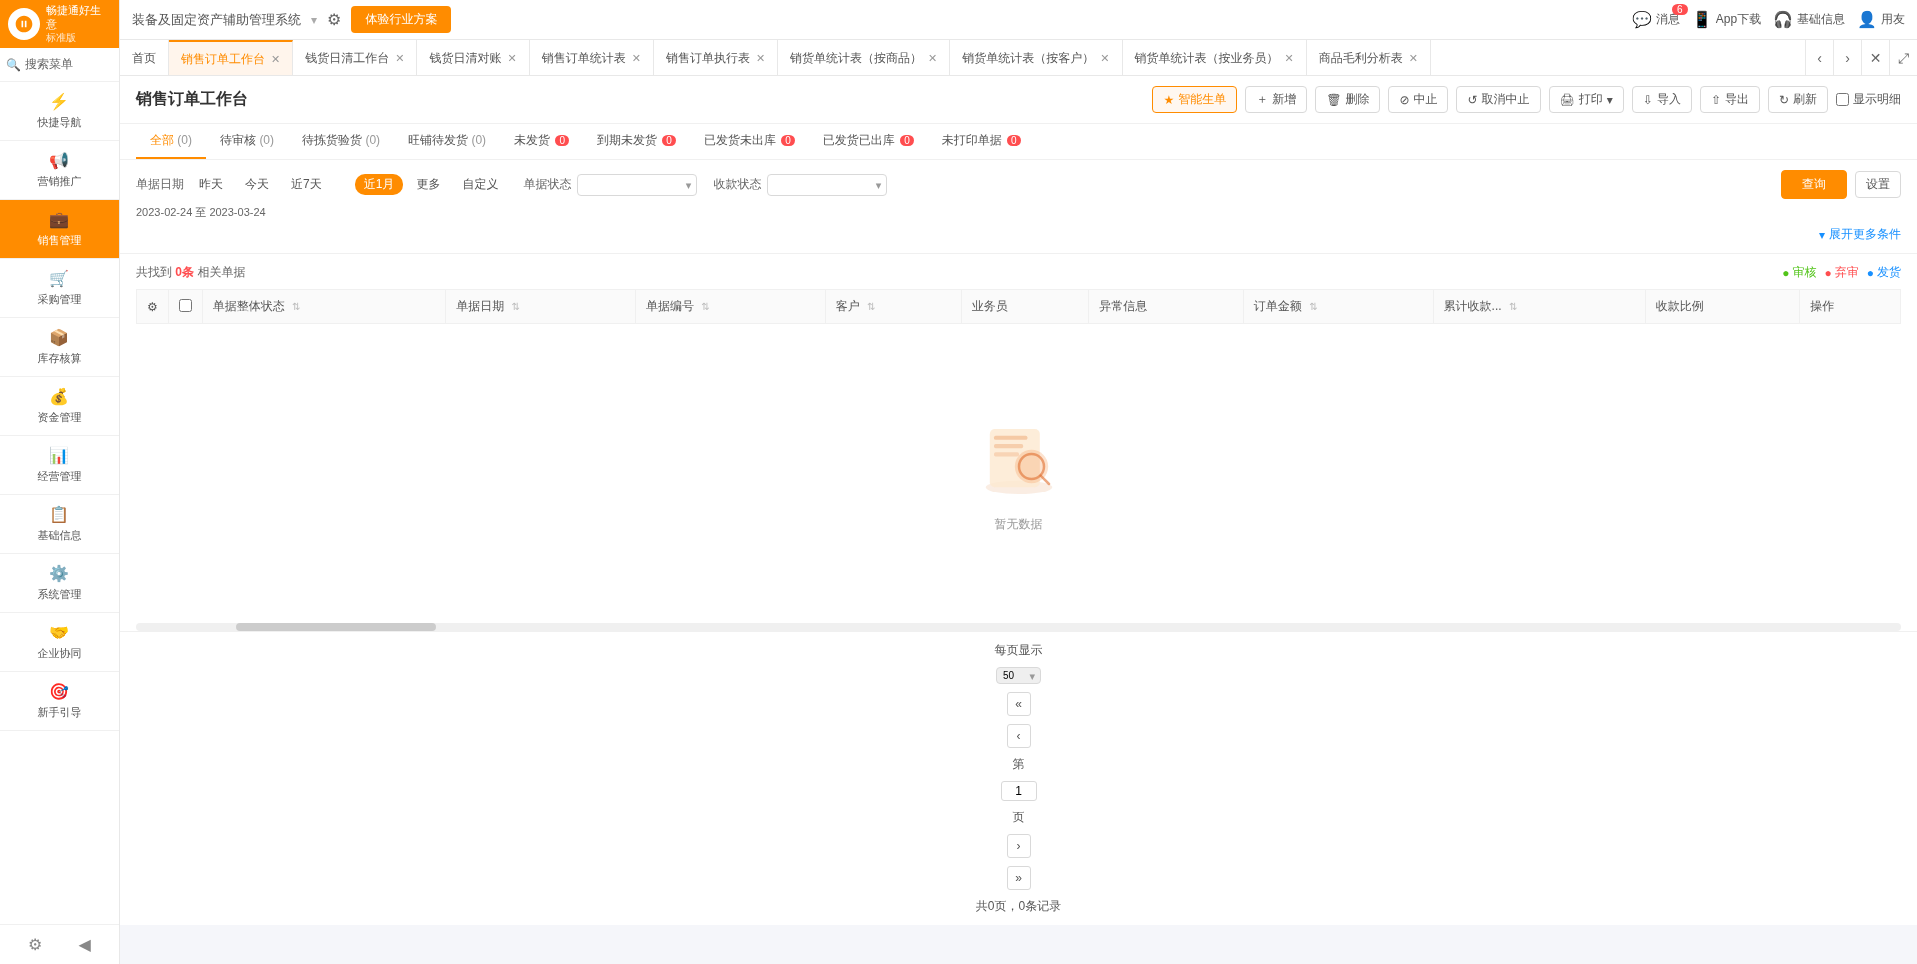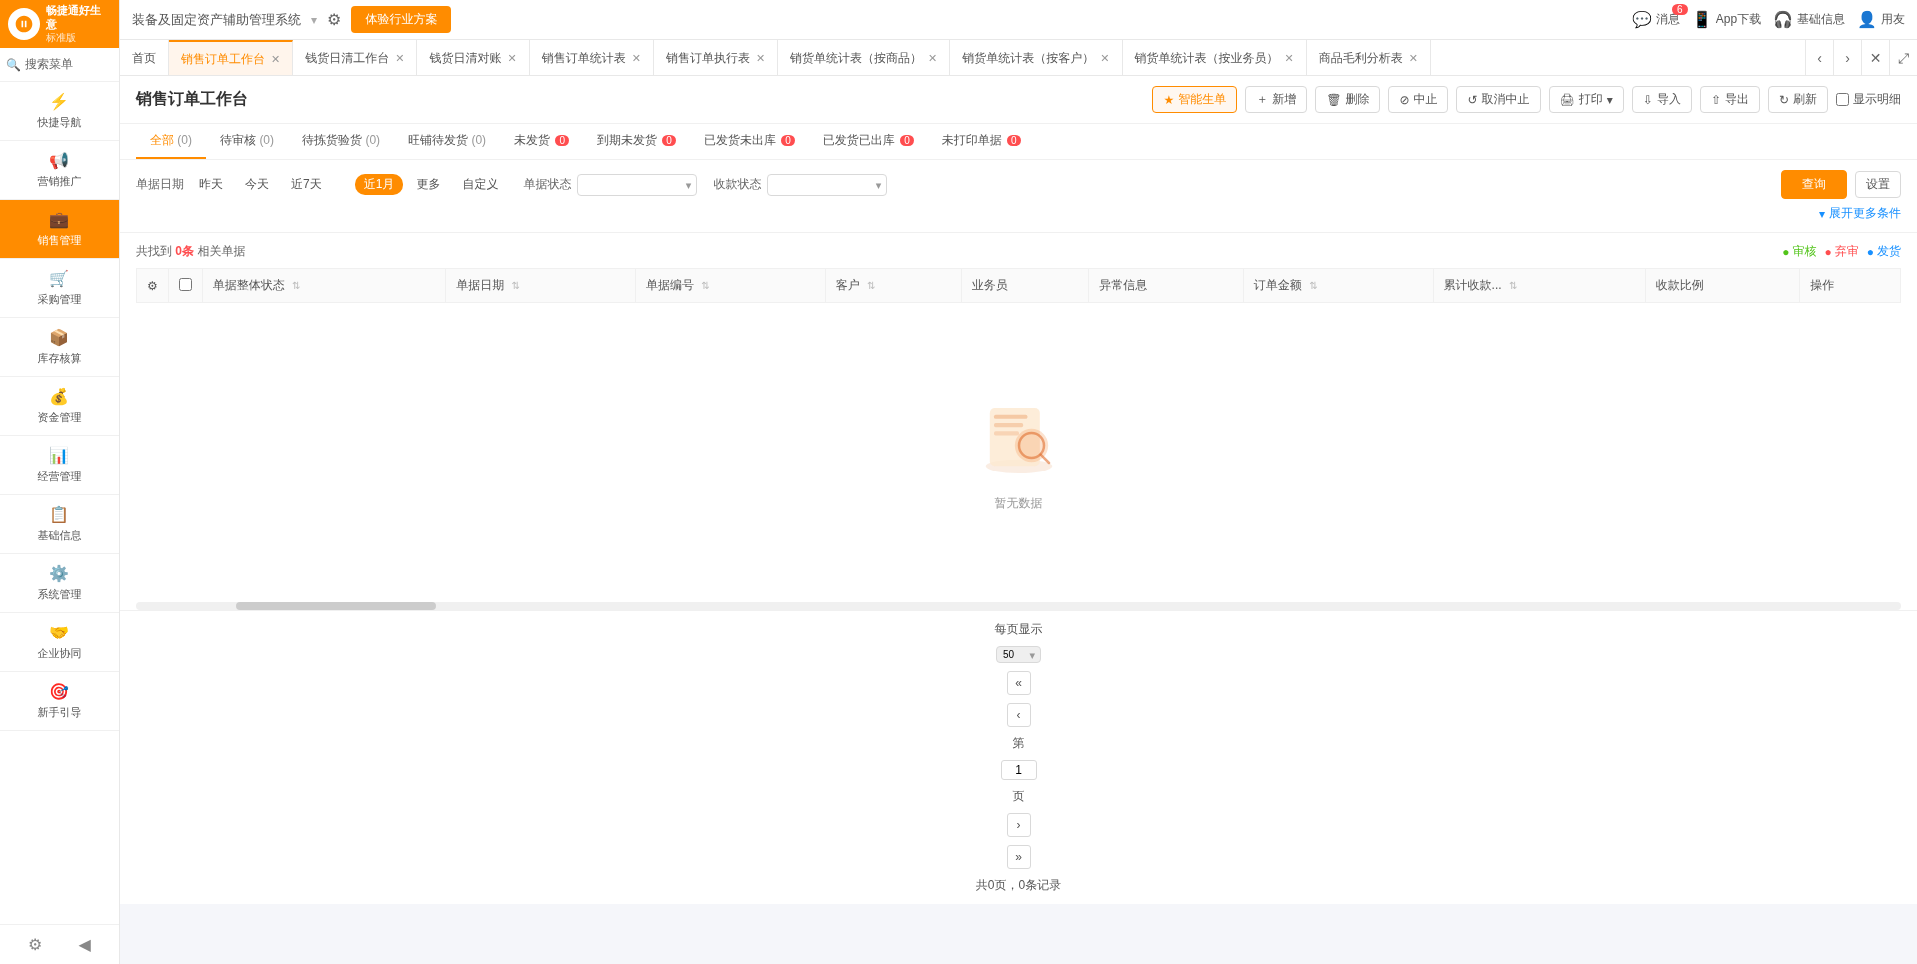--- a/index.html
+++ b/index.html
@@ -3,21 +3,21 @@
   <meta charset="utf-8">
   <style>
     * { box-sizing: border-box; margin: 0; padding: 0; }
     body { font-family: 'Microsoft YaHei', Arial, sans-serif; font-size: 12px; background: #f5f5f5; overflow: hidden; height: 964px; display: flex; }
 
     
     .sidebar { width: 120px; background: #fff; display: flex; flex-direction: column; border-right: 1px solid #e8e8e8; height: 964px; flex-shrink: 0; }
     .sidebar-logo { background: #ff8c00; color: #fff; padding: 8px; display: flex; align-items: center; gap: 6px; height: 48px; }
     .logo-icon { width: 32px; height: 32px; background: #fff; border-radius: 50%; display: flex; align-items: center; justify-content: center; flex-shrink: 0; }
     .logo-icon svg { width: 20px; height: 20px; }
-    .logo-text { font-size: 11px; line-height: 1.3; color: #fff; font-weight: bold; }
+    .logo-text { font-size: 11px; line-height: 1.3; color: #fff; font-weight: normal; }
     .logo-sub { font-size: 10px; color: rgba(255,255,255,0.8); }
 
     .sidebar-search { padding: 8px 6px; border-bottom: 1px solid #f0f0f0; display: flex; align-items: center; gap: 4px; cursor: pointer; color: #666; font-size: 12px; }
 
     .sidebar-item { display: flex; flex-direction: column; align-items: center; justify-content: center; padding: 10px 4px; cursor: pointer; color: #555; font-size: 11px; gap: 4px; border-bottom: 1px solid #f0f0f0; }
     .sidebar-item.active { background: #ff8c00; color: #fff; }
     .sidebar-item .icon { font-size: 16px; }
 
     .sidebar-bottom { margin-top: auto; display: flex; align-items: center; justify-content: space-around; padding: 10px; border-top: 1px solid #f0f0f0; }
 
@@ -366,20 +366,23 @@
               <select class="filter-select">
                 <option value=""></option>
               </select>
             </div>
           </div>
           <div style="margin-left:auto;display:flex;gap:8px;align-items:center;">
             <button class="btn btn-primary" style="padding:5px 20px;">查询</button>
             <button class="btn">设置</button>
           </div>
         </div>
+        <div class="filter-row" style="margin-top:6px;">
+          <span class="filter-date-range">2023-02-24 至 2023-03-24</span>
+        </div>
         <div style="display:flex;justify-content:center;margin-top:6px;">
           <span class="expand-btn">
             <span>▾</span>
             <span>展开更多条件</span>
           </span>
         </div>
       </div>
 
       <div class="table-area">
         <div class="table-summary">

